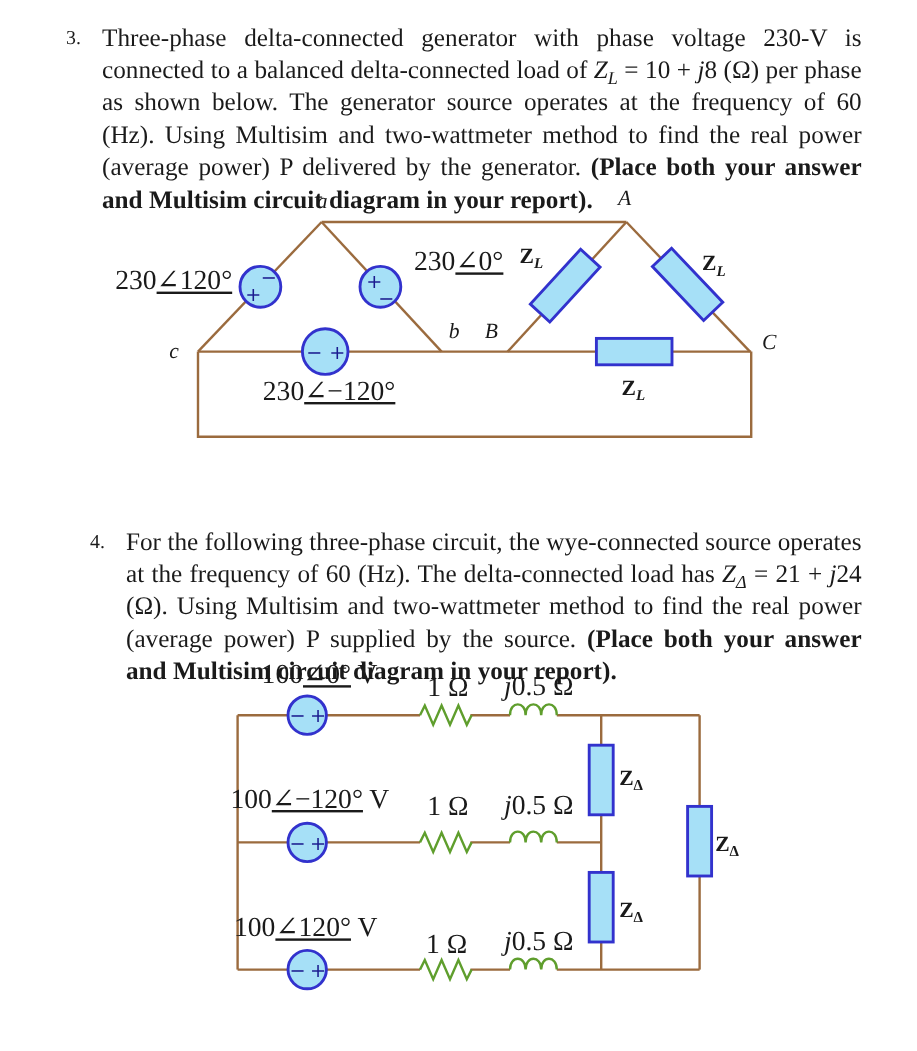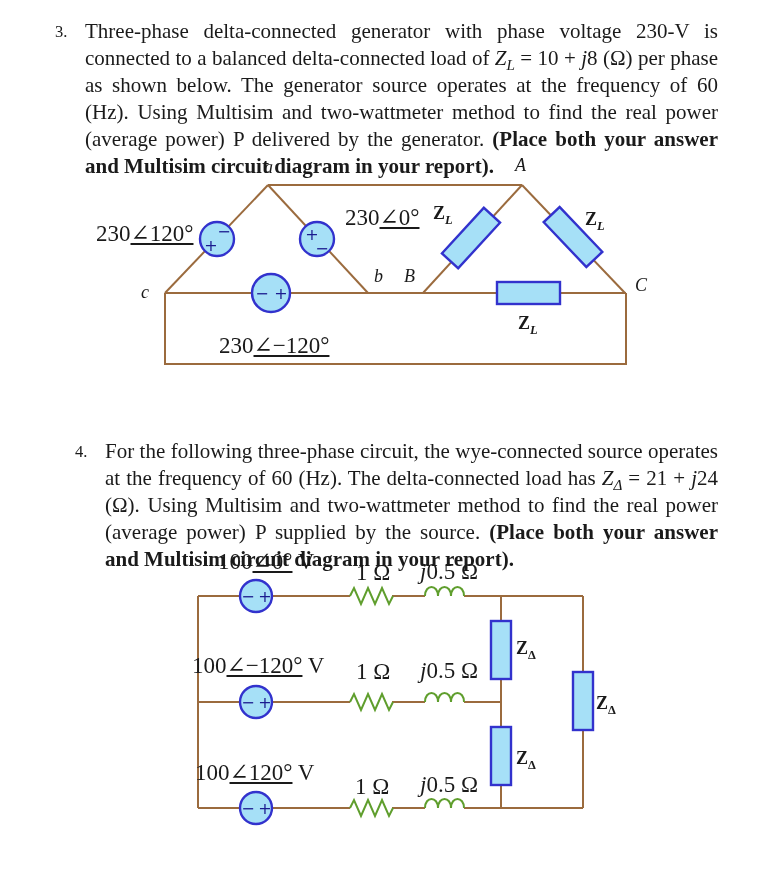--- a/index.html
+++ b/index.html
@@ -51,21 +51,21 @@
       <text x="224" y="237">−</text>
       <text x="312" y="240">+</text>
       <text x="322" y="254">−</text>
       <text x="262" y="299">−</text>
       <text x="281" y="299">+</text>
     </g>
   </svg>
 
   <div class="lbl" style="left:96px;top:224px"><span>230</span><span class="ang">∠120°</span><span></span></div>
   <div class="lbl" style="left:345px;top:208px"><span>230</span><span class="ang">∠0°</span><span></span></div>
-  <div class="lbl" style="left:219px;top:336px"><span>230</span><span class="ang">∠−120°</span><span></span></div>
+  <div class="lbl" style="left:219px;top:316px"><span>230</span><span class="ang">∠−120°</span><span></span></div>
   <div class="lbl node-lbl" style="left:264px;top:157px">a</div>
   <div class="lbl node-lbl" style="left:515px;top:155px">A</div>
   <div class="lbl node-lbl" style="left:374px;top:266px">b</div>
   <div class="lbl node-lbl" style="left:404px;top:266px">B</div>
   <div class="lbl node-lbl" style="left:141px;top:282px">c</div>
   <div class="lbl node-lbl" style="left:635px;top:275px">C</div>
   <div class="lbl z-lbl" style="left:433px;top:203px"><span>Z</span><sub class="zsub-it">L</sub></div>
   <div class="lbl z-lbl" style="left:585px;top:209px"><span>Z</span><sub class="zsub-it">L</sub></div>
   <div class="lbl z-lbl" style="left:518px;top:313px"><span>Z</span><sub class="zsub-it">L</sub></div>
 

